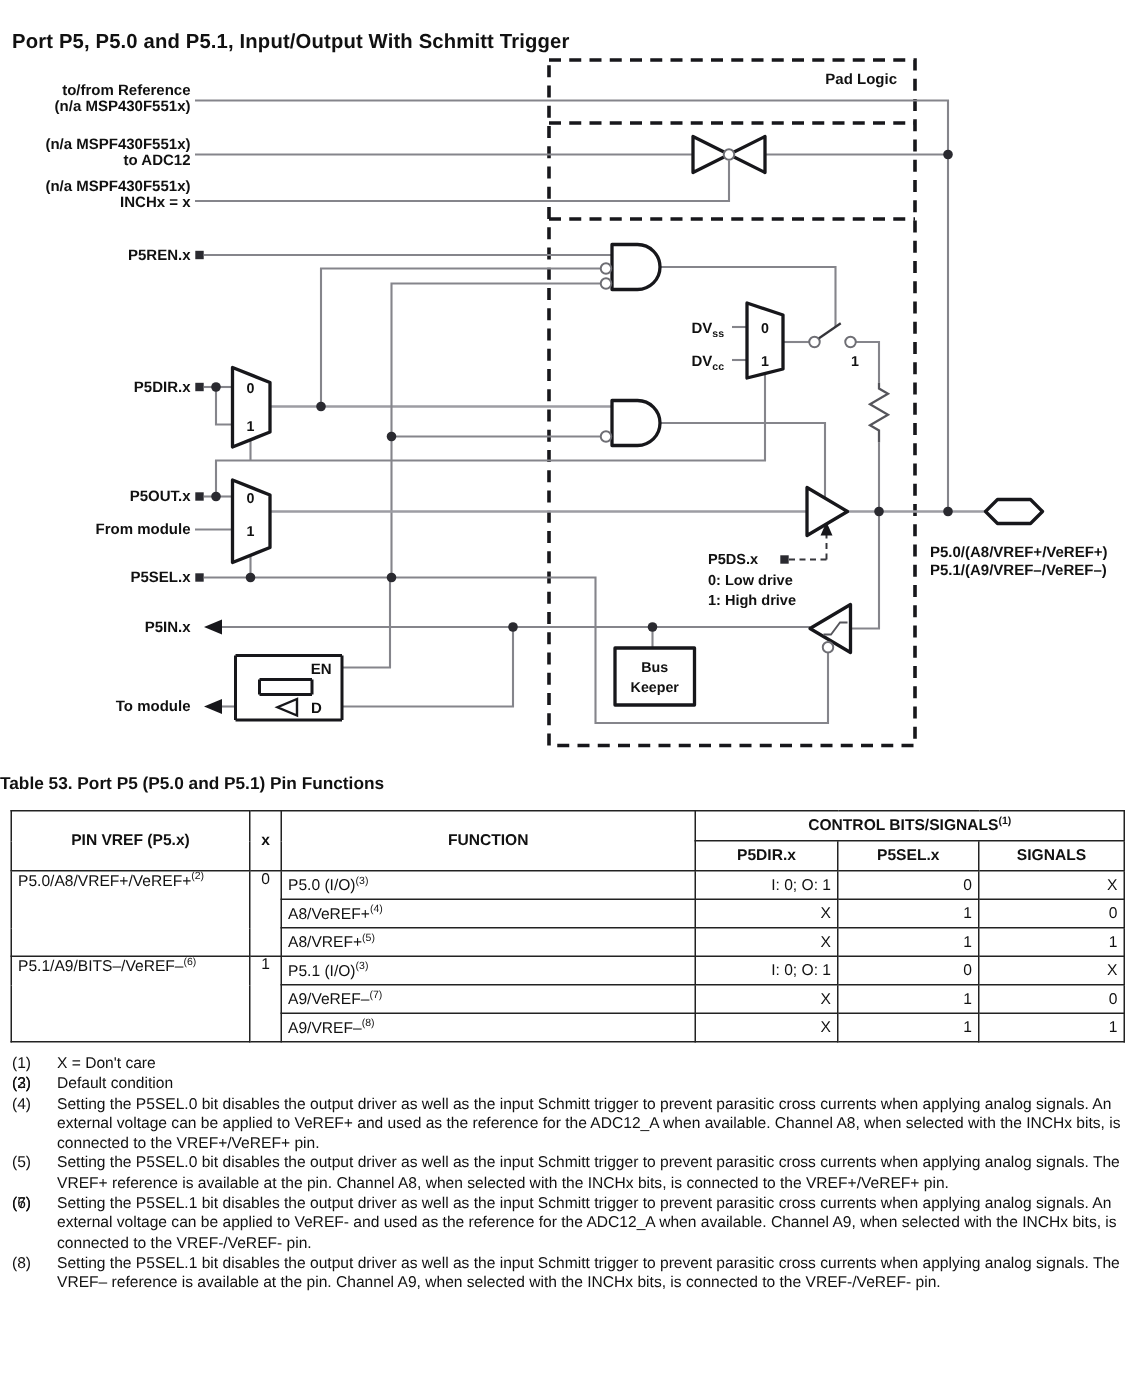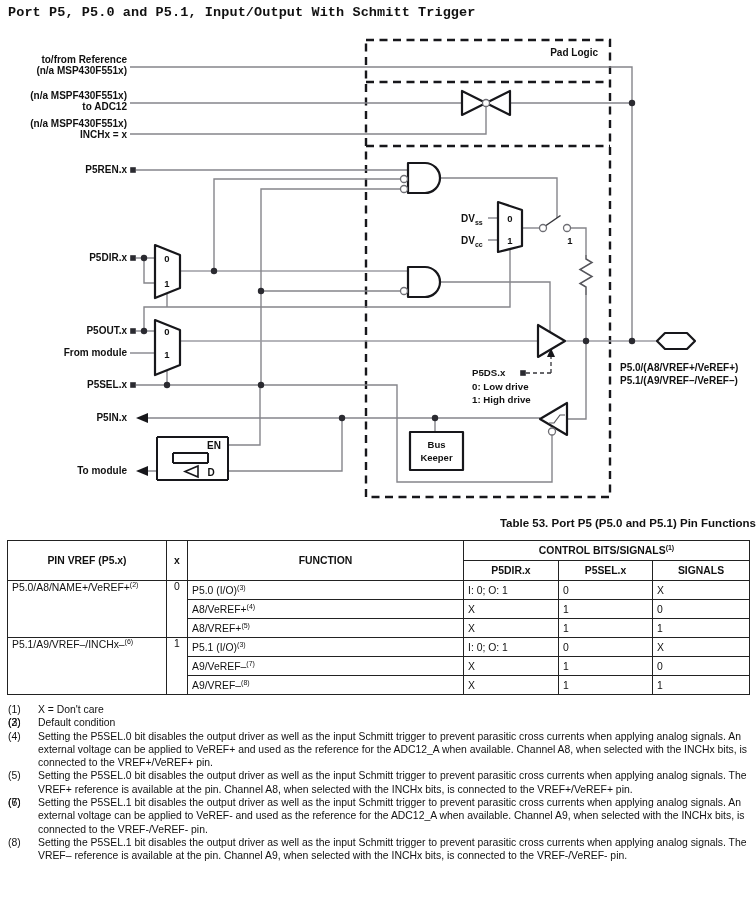--- a/index.html
+++ b/index.html
@@ -1,35 +1,35 @@
 <!DOCTYPE html>
 <html><head>
 <meta charset="utf-8">
 <style>
   * { margin:0; padding:0; box-sizing:border-box; }
   body { background:#fff; font-family:"Liberation Sans", sans-serif; color:#111; }
   #page { position:relative; width:756px; height:918px; background:#fff; overflow:hidden; }
 
-  .title { position:absolute; left:8px; top:5px; font-size:13.5px; font-weight:bold; letter-spacing:0.1px;font-family:Liberation Mono, monospace; }
+  .title { position:absolute; left:8px; top:20px; font-size:13.5px; font-weight:bold; letter-spacing:0.1px; }
 
   svg.diagram { position:absolute; left:0; top:0; }
   svg text { font-family:"Liberation Sans", sans-serif; font-weight:bold; fill:#111; }
 
-  .caption { position:absolute; left:0; top:517px; width:756px; text-align:right; font-size:11.5px; font-weight:bold; }
+  .caption { position:absolute; left:0; top:517px; width:756px; text-align:left; font-size:11.5px; font-weight:bold; }
 
   table.pins { position:absolute; left:7px; top:540px; width:742px; border-collapse:collapse; table-layout:fixed; font-size:10.4px; }
   table.pins th, table.pins td { border:1px solid #222; padding:0 4px; overflow:hidden; white-space:nowrap; }
   table.pins th { font-weight:bold; text-align:center; }
   table.pins tr.hr1 th { height:20px; }
   table.pins tr.hr2 th { height:20px; }
   table.pins td { height:19px; }
   td.pin-name { vertical-align:top; padding-top:3px; text-align:left; }
   td.xcol { vertical-align:top; padding-top:3px; text-align:center; }
   td.func { text-align:left; padding-left:5px; }
-  td.ctl { text-align:left; }
+  td.ctl { text-align:right; }
   sup { font-size:7px; }
 
   .footnotes { position:absolute; left:8px; top:703px; width:744px; font-size:10.4px; line-height:13.3px; }
   .fn { position:relative; padding-left:30px; }
   .fn .num { position:absolute; left:0; top:0; }
 </style>
 </head>
 <body>
 
 <div id="page">
@@ -212,41 +212,41 @@
       <th rowspan="2">x</th>
       <th rowspan="2">FUNCTION</th>
       <th colspan="3"><span>CONTROL BITS/SIGNALS</span><sup>(1)</sup></th>
     </tr>
     <tr class="hr2">
       <th>P5DIR.x</th>
       <th>P5SEL.x</th>
       <th>SIGNALS</th>
     </tr>
     <tr>
-      <td class="pin-name" rowspan="3"><span>P5.0/A8/NAME+/VeREF+</span><sup>(2)</sup></td>
+      <td class="pin-name" rowspan="3"><span>P5.0/A8/VREF+/VeREF+</span><sup>(2)</sup></td>
       <td class="xcol" rowspan="3">0</td>
       <td class="func"><span>P5.0 (I/O)</span><sup>(3)</sup></td>
       <td class="ctl">I: 0; O: 1</td>
       <td class="ctl">0</td>
       <td class="ctl">X</td>
     </tr>
     <tr>
       <td class="func"><span>A8/VeREF+</span><sup>(4)</sup></td>
       <td class="ctl">X</td>
       <td class="ctl">1</td>
       <td class="ctl">0</td>
     </tr>
     <tr>
       <td class="func"><span>A8/VREF+</span><sup>(5)</sup></td>
       <td class="ctl">X</td>
       <td class="ctl">1</td>
       <td class="ctl">1</td>
     </tr>
     <tr>
-      <td class="pin-name" rowspan="3"><span>P5.1/A9/VREF–/INCHx–</span><sup>(6)</sup></td>
+      <td class="pin-name" rowspan="3"><span>P5.1/A9/BITS–/VeREF–</span><sup>(6)</sup></td>
       <td class="xcol" rowspan="3">1</td>
       <td class="func"><span>P5.1 (I/O)</span><sup>(3)</sup></td>
       <td class="ctl">I: 0; O: 1</td>
       <td class="ctl">0</td>
       <td class="ctl">X</td>
     </tr>
     <tr>
       <td class="func"><span>A9/VeREF–</span><sup>(7)</sup></td>
       <td class="ctl">X</td>
       <td class="ctl">1</td>

